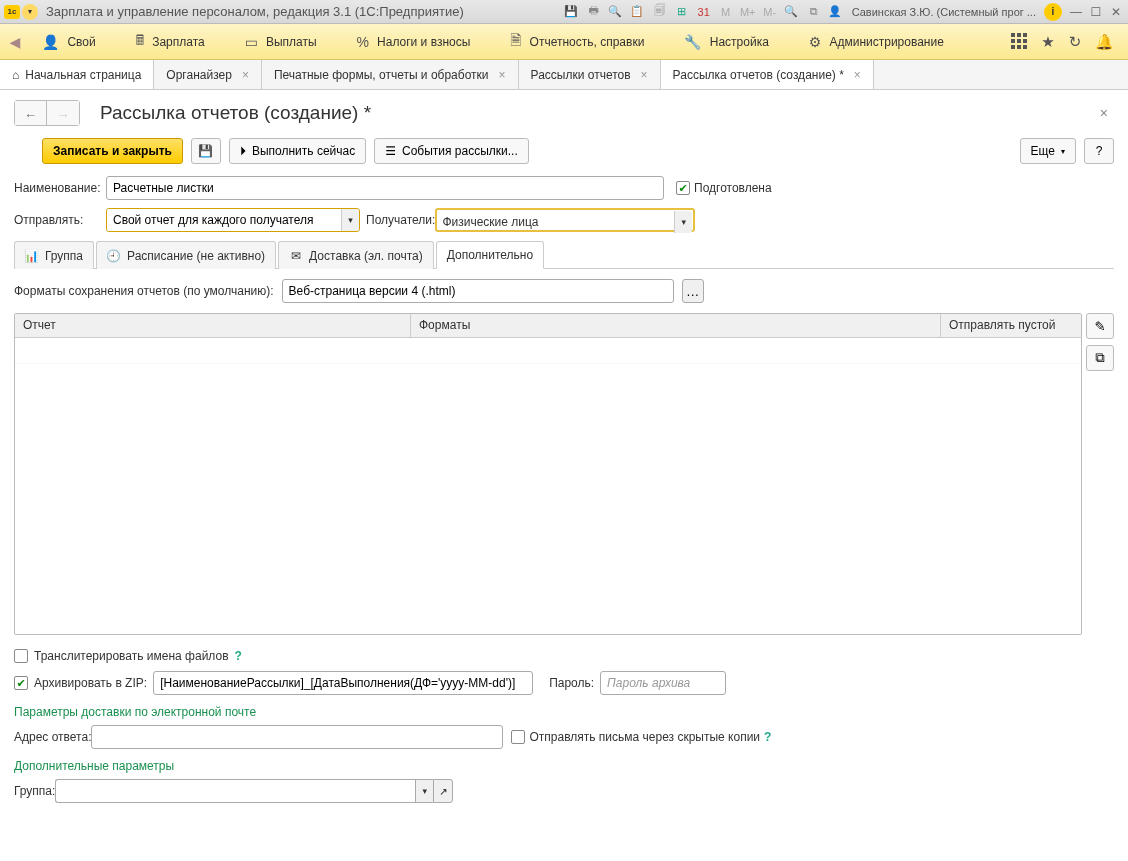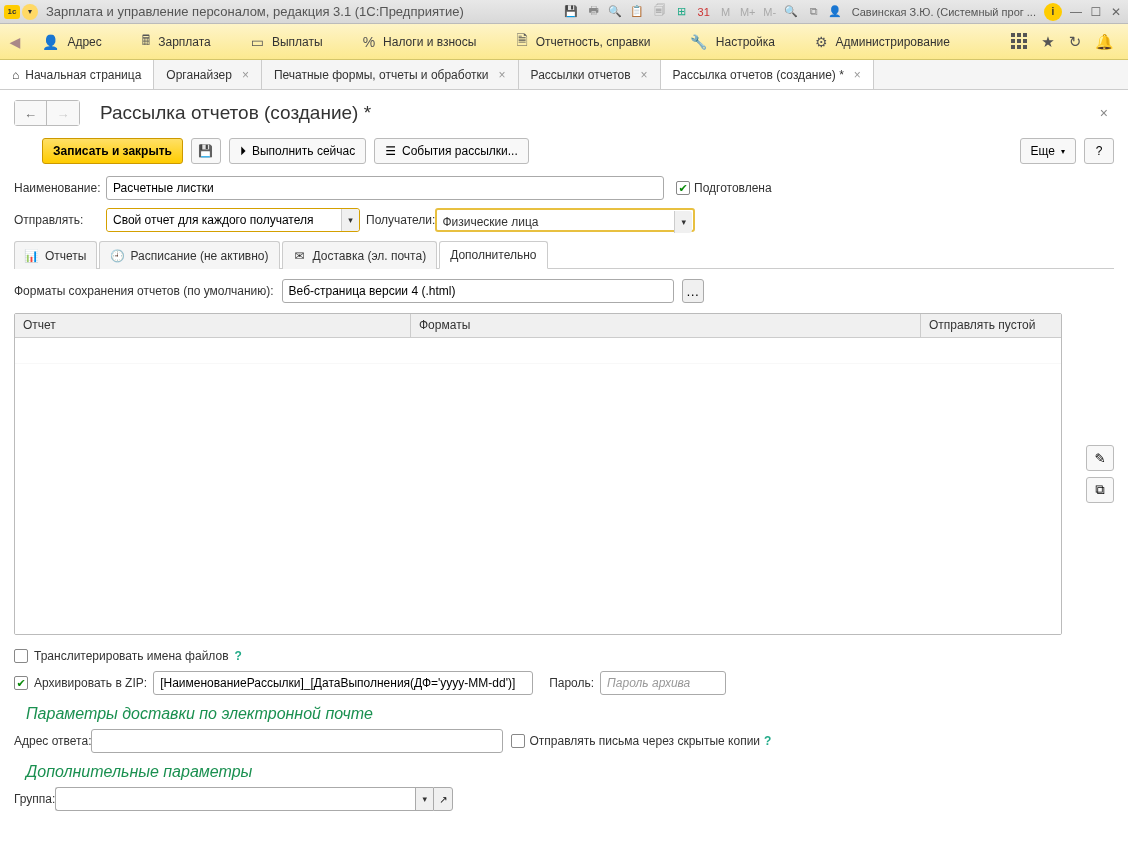--- a/index.html
+++ b/index.html
@@ -52,35 +52,35 @@
 .combo.yellow .dd-btn { border: none; border-left: 1px solid #ccc; border-radius: 0 3px 3px 0;}
 .combo.highlight-wrap { border: 2px solid #e8c040; border-radius: 3px; padding: 1px; display: inline-flex;}
 .sub-tabs { display: flex; border-bottom: 1px solid #ccc; margin-top: 6px;}
 .sub-tab { display: flex; align-items: center; gap: 6px; padding: 6px 10px; border: 1px solid #ccc; border-bottom: none; margin-right: 2px; background: #f5f5f5; border-radius: 3px 3px 0 0; font-size: 12px; cursor: pointer; position: relative; top: 1px;}
 .sub-tab.active { background: #fff; border-bottom: 1px solid #fff;}
 .sub-tab .ico { width: 14px; height: 14px; display: inline-flex; align-items: center; justify-content: center;}
 .tab-content { padding: 10px 0;}
 .formats-row { display: flex; align-items: center; gap: 8px; margin-bottom: 10px;}
 .formats-row .text-input { flex: 0 0 392px;}
 .formats-row .ellipsis { width: 22px; height: 24px; border: 1px solid #aaa; border-radius: 3px; background: #f0f0f0; cursor: pointer;}
-.table-wrap { display: flex; gap: 24px; align-items: center;}
+.table-wrap { display: flex; gap: 4px;}
 .table-container { flex: 1; border: 1px solid #bbb; border-radius: 2px; height: 322px; overflow: hidden;}
 .table-header { display: flex; background: #f0f0f0; border-bottom: 1px solid #ccc; height: 24px;}
 .th { padding: 4px 8px; border-right: 1px solid #ccc; font-size: 12px; color: #333;}
 .th1 { flex: 0 0 396px;}
 .th2 { flex: 1;}
 .th3 { flex: 0 0 140px; border-right: none;}
 .table-body { height: 297px; background: #fff; position: relative;}
 .table-body .row-line { height: 26px; border-bottom: 1px solid #f8f8f8;}
 .side-btns { display: flex; flex-direction: column; gap: 6px;}
 .side-btns button { width: 28px; height: 26px; border: 1px solid #bbb; border-radius: 3px; background: #f8f8f8; cursor: pointer;}
 .bottom-section { margin-top: 14px;}
 .check-row { display: flex; align-items: center; gap: 6px; margin-bottom: 8px; font-size: 12px;}
 .help-q { color: #2a8; font-weight: bold; cursor: pointer;}
-.section-title { color: #1a9050; font-size: 16px; margin: 10px 12px 6px; font-style: italic;}
+.section-title { color: #1a9050; font-size: 12px; margin: 10px 0 6px;}
 .green-inp::placeholder { color: #999; font-style: italic;}
 .group-combo { display: flex; height: 24px;}
 .group-combo input { width: 360px; border: 1px solid #aaa; border-right: none; border-radius: 3px 0 0 3px; padding: 0 6px;}
 .group-combo .dd-btn { width: 18px; border: 1px solid #aaa; border-right: none; background: #f0f0f0; display: flex; align-items: center; justify-content: center; font-size: 9px; cursor: pointer;}
 .group-combo .open-btn { width: 20px; border: 1px solid #aaa; border-radius: 0 3px 3px 0; background: #f0f0f0; cursor: pointer; font-size: 10px;}
 </style>
 </head>
 <body>
 
 <div class="title-bar">
@@ -109,21 +109,21 @@
     <span>—</span>
     <span>☐</span>
     <span>✕</span>
   </div>
 </div>
 
 <div class="menu-bar">
   <div class="arrow">◀</div>
   <div class="menu-item">
       <span class="menu-icon">👤</span>
-      <span>Адрес</span>
+      <span>Свой</span>
     </div>
   <div class="menu-item">
       <span class="menu-icon">🖩</span>
       <span>Зарплата</span>
     </div>
   <div class="menu-item">
       <span class="menu-icon">▭</span>
       <span>Выплаты</span>
     </div>
   <div class="menu-item">
@@ -237,21 +237,21 @@
             <span class="sel">Физические лица</span>
           </div>
         <div class="dd-btn" style="border:none;border-left:1px solid #ccc">▾</div>
       </div>
     </div>
   </div>
 
   <div class="sub-tabs">
     <div class="sub-tab">
         <span class="ico">📊</span>
-        <span>Отчеты</span>
+        <span>Группа</span>
       </div>
     <div class="sub-tab">
         <span class="ico">🕘</span>
         <span>Расписание (не активно)</span>
       </div>
     <div class="sub-tab">
         <span class="ico">✉</span>
         <span>Доставка (эл. почта)</span>
       </div>
     <div class="sub-tab active">

